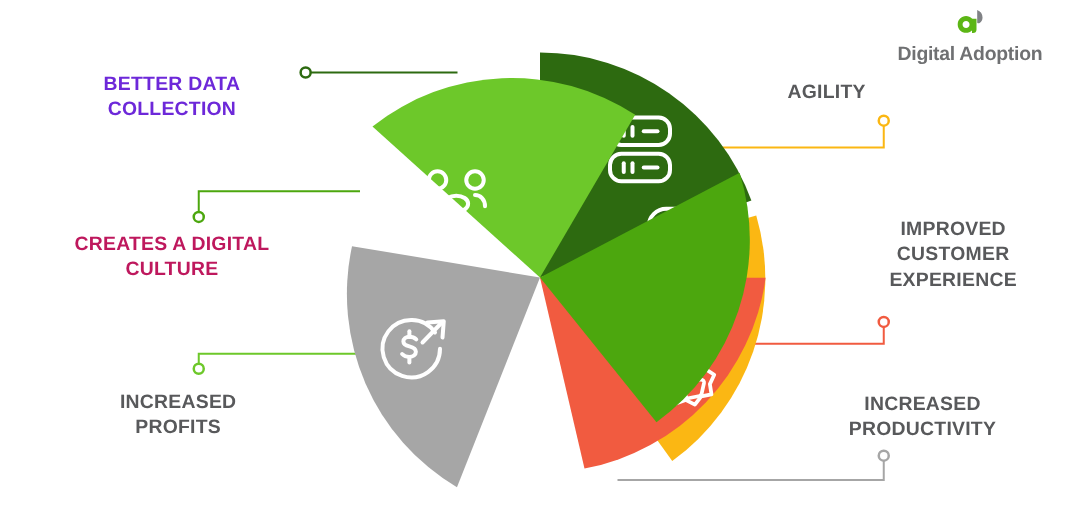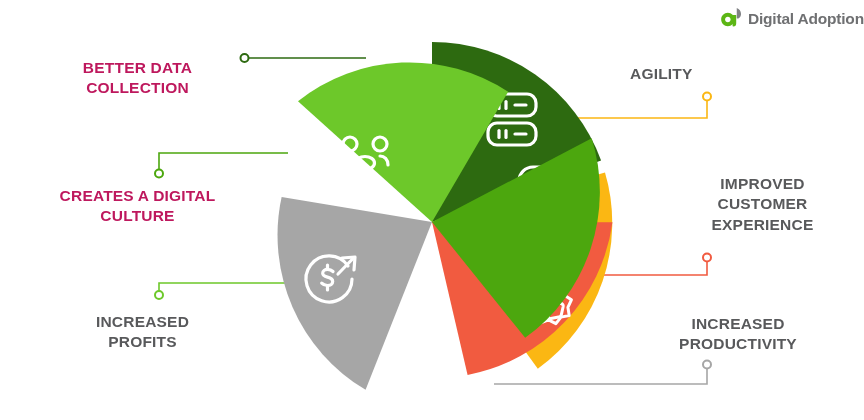--- a/index.html
+++ b/index.html
@@ -8,21 +8,21 @@
     background:#ffffff;
     font-family:"Liberation Sans", sans-serif;
     overflow:hidden;
     position:relative;
   }
   #stage{position:absolute;inset:0;}
 
   
   .logo{
     position:absolute; top:6px; left:718px;
-    display:flex; align-items:center; gap:4px;
+    display:flex; align-items:center; gap:4px;flex-direction:column;
   }
   .logo-mark{width:26px;height:26px;display:block;}
   .logo-text{
     font-size:15.5px; font-weight:700; color:#6f7072;
     letter-spacing:-0.2px; white-space:nowrap; line-height:1;
   }
 
   
   .wheel{position:absolute;left:252px;top:42px;width:360px;height:360px;}
   .wheel svg{display:block;width:360px;height:360px;overflow:visible;}
@@ -190,21 +190,21 @@
           <circle cx="40" cy="9" r="7"></circle>
           <path d="M2 30c0-5.5 3.6-9 8-9"></path>
           <path d="M48 30c0-5.5-3.6-9-8-9"></path>
           <ellipse cx="25" cy="28" rx="9.5" ry="6.5"></ellipse>
           <ellipse cx="25" cy="46" rx="12" ry="7.5"></ellipse>
         </g>
       </g>
     </svg>
   </div>
 
-  <div class="lbl" id="lbl-better" style="color: #be185d;">BETTER DATA
+  <div class="lbl" id="lbl-better" style="color: #6d28d9;">BETTER DATA
 COLLECTION</div>
   <div class="lbl" id="lbl-culture" style="color: #be185d;">CREATES A DIGITAL
 CULTURE</div>
   <div class="lbl" id="lbl-profits" style="color: rgb(88, 89, 91);">INCREASED
 PROFITS</div>
   <div class="lbl" id="lbl-agility" style="color: rgb(88, 89, 91);">AGILITY</div>
   <div class="lbl" id="lbl-cx" style="color: rgb(88, 89, 91);">IMPROVED
 CUSTOMER
 EXPERIENCE</div>
   <div class="lbl" id="lbl-prod" style="color: rgb(88, 89, 91);">INCREASED

